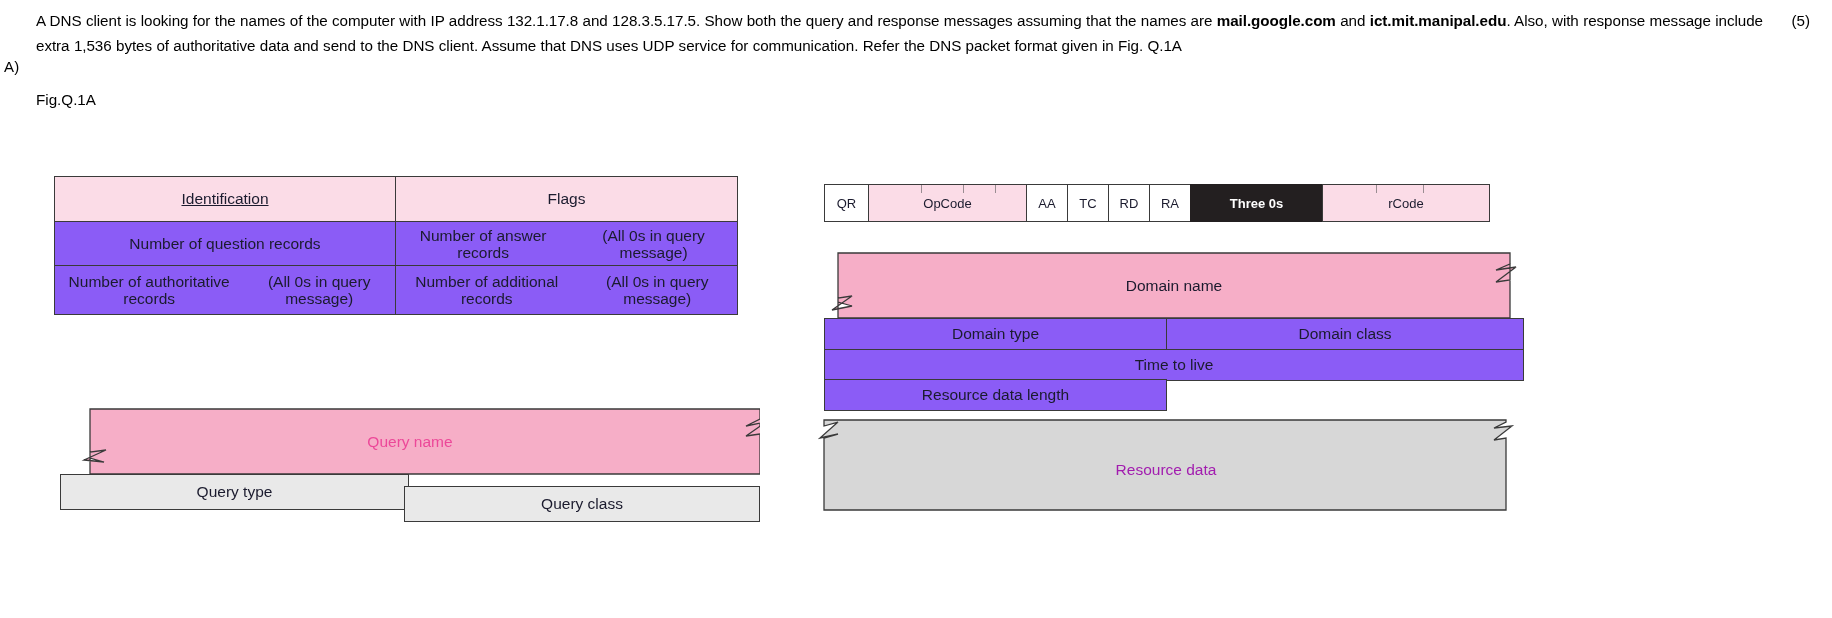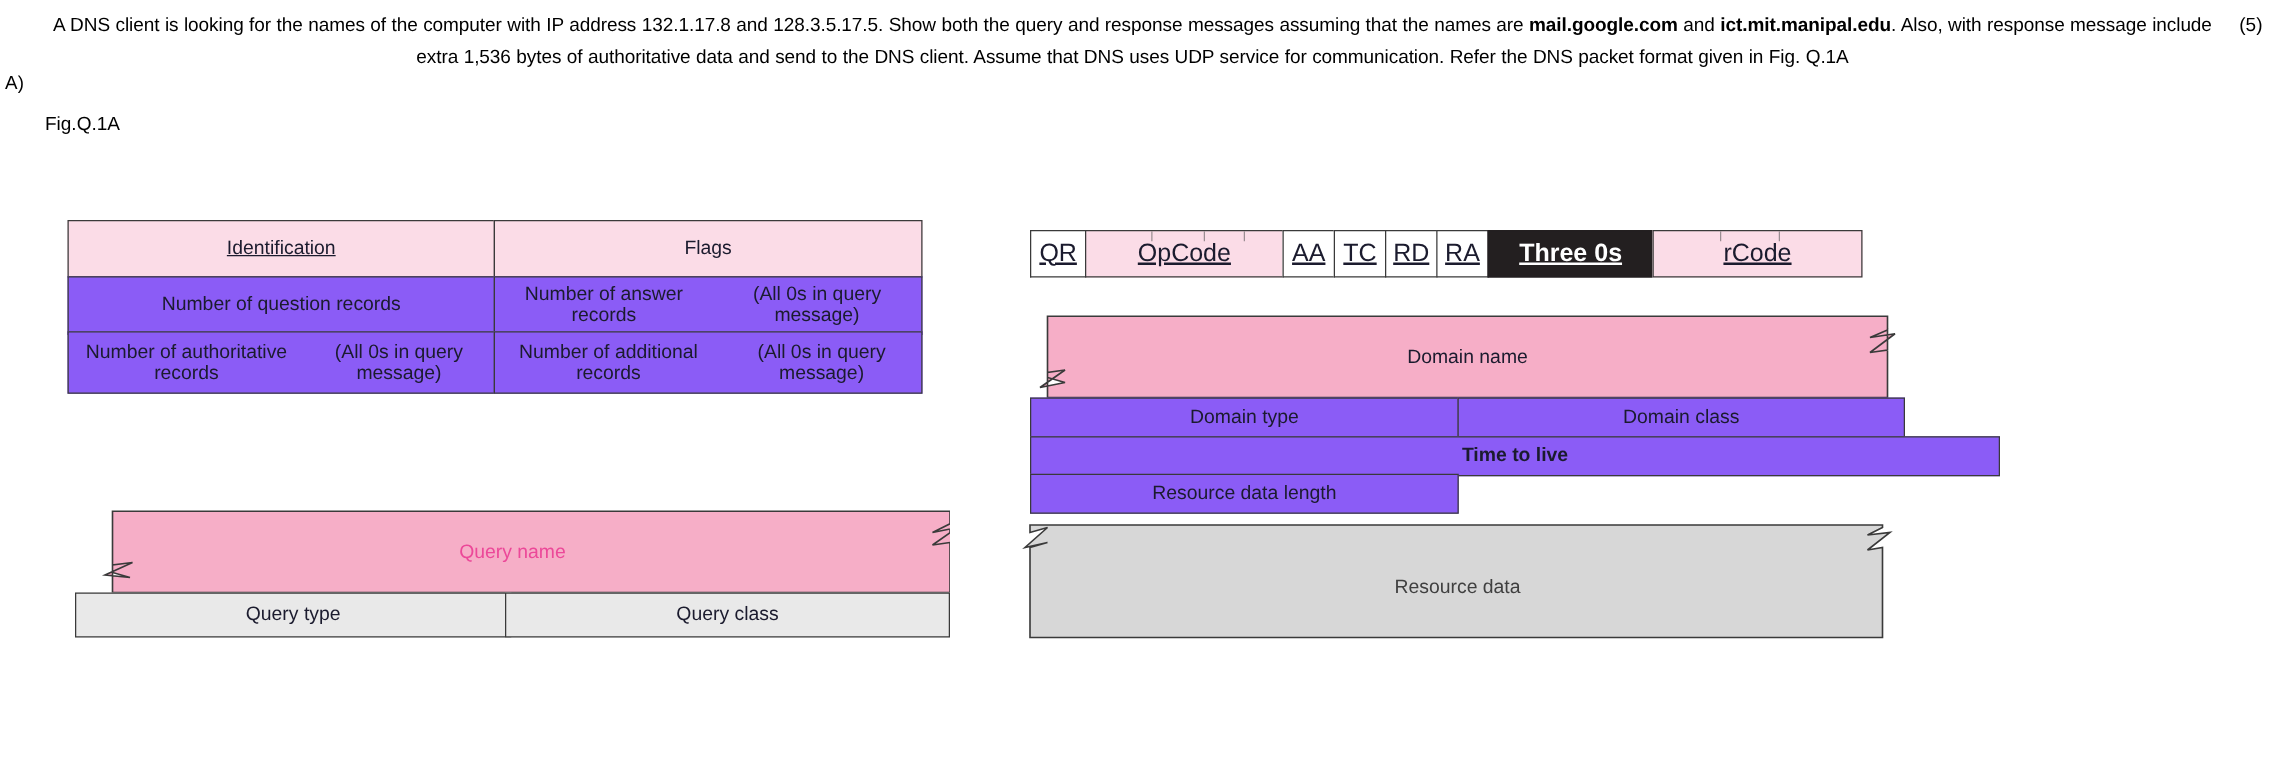--- a/index.html
+++ b/index.html
@@ -32,21 +32,21 @@
     font-weight: 400;
     letter-spacing: 0.2px;
   }
   #question-text {
     position: absolute;
     left: 36px;
     top: 8px;
     width: 1740px;
     font-size: 15.2px;
     line-height: 25px;
-    text-align: center;
+    text-align: left;
     letter-spacing: -0.05px;
     word-spacing: 0.2px;
   }
   #question-text .b { font-weight: bold; }
   #marks {
     position: absolute;
     right: 22px;
     top: 8px;
     font-size: 15.2px;
     line-height: 25px;
@@ -112,43 +112,42 @@
     left: 0; top: 0;
     width: 700px; height: 68px;
     display: flex;
     align-items: center;
     justify-content: center;
     font-size: 15.5px;
     color: #ec4899;
     pointer-events: none;
   }
   #query-type  { position:absolute; left:26px;  top:66px; width:349px; height:36px; background:#e9e9e9; }
-  #query-class { position:absolute; left:370px; top:66px; width:356px; height:36px; background:#e9e9e9; }
+  #query-class { position:absolute; left:370px; top:78px; width:356px; height:36px; background:#e9e9e9; }
 
   
   #flags-bar {
     position: absolute;
     left: 824px;
     top: 184px;
     width: 666px;
     height: 38px;
     display: flex;
   }
   .flagcell {
     box-sizing: border-box;
     border: 1.3px solid #3a3a3a;
     border-right-width: 0;
     display: flex;
     align-items: center;
     justify-content: center;
-    font-size: 20px;
+    font-size: 13px;
     color: #1b1b2e;
     background: #ffffff;
     position: relative;
-    text-decoration: underline;
   }
   .flagcell:last-child { border-right-width: 1.3px; text-align: right; }
   .flagcell.pinklite { background: #fbdce7; }
   .flagcell.dark {
     background: #231f20;
     color: #ffffff;
     font-weight: bold;
     border-color: #231f20;
   }
   
@@ -190,42 +189,42 @@
     width: 700px; height: 68px;
     display: flex;
     align-items: center;
     justify-content: center;
     font-size: 15.5px;
     color: #1b1b2e;
     pointer-events: none;
   }
   #domain-type  { position:absolute; left:18px;  top:66px;   width:343px; height:32px; }
   #domain-class { position:absolute; left:360px; top:66px;   width:358px; height:32px; }
-  #ttl          { position:absolute; left:18px;  top:96.7px; width:776px; height:32px;font-weight:bold; }
+  #ttl          { position:absolute; left:18px;  top:96.7px; width:700px; height:32px; }
   #rdlength     { position:absolute; left:18px;  top:127.4px;width:343px; height:32px; }
 
   #resource-data-wrap {
     position: absolute;
     left: 0px;
     top: 126px;
     width: 720px;
     height: 134px;
   }
   #resource-data-wrap svg { display: block; }
   #resource-data-label {
     position: absolute;
     left: 0; top: 0;
     width: 720px; height: 134px;
     display: flex;
     align-items: center;
     justify-content: center;
     padding-top: 50px;
     box-sizing: border-box;
     font-size: 15.5px;
-    color: #404040;
+    color: #a21caf;
     pointer-events: none;
   }
 </style>
 </head>
 <body>
 
 <div id="question-block">
   <div id="marker-a">A)</div>
   <div id="marks">(5)</div>
   <div id="question-text">

